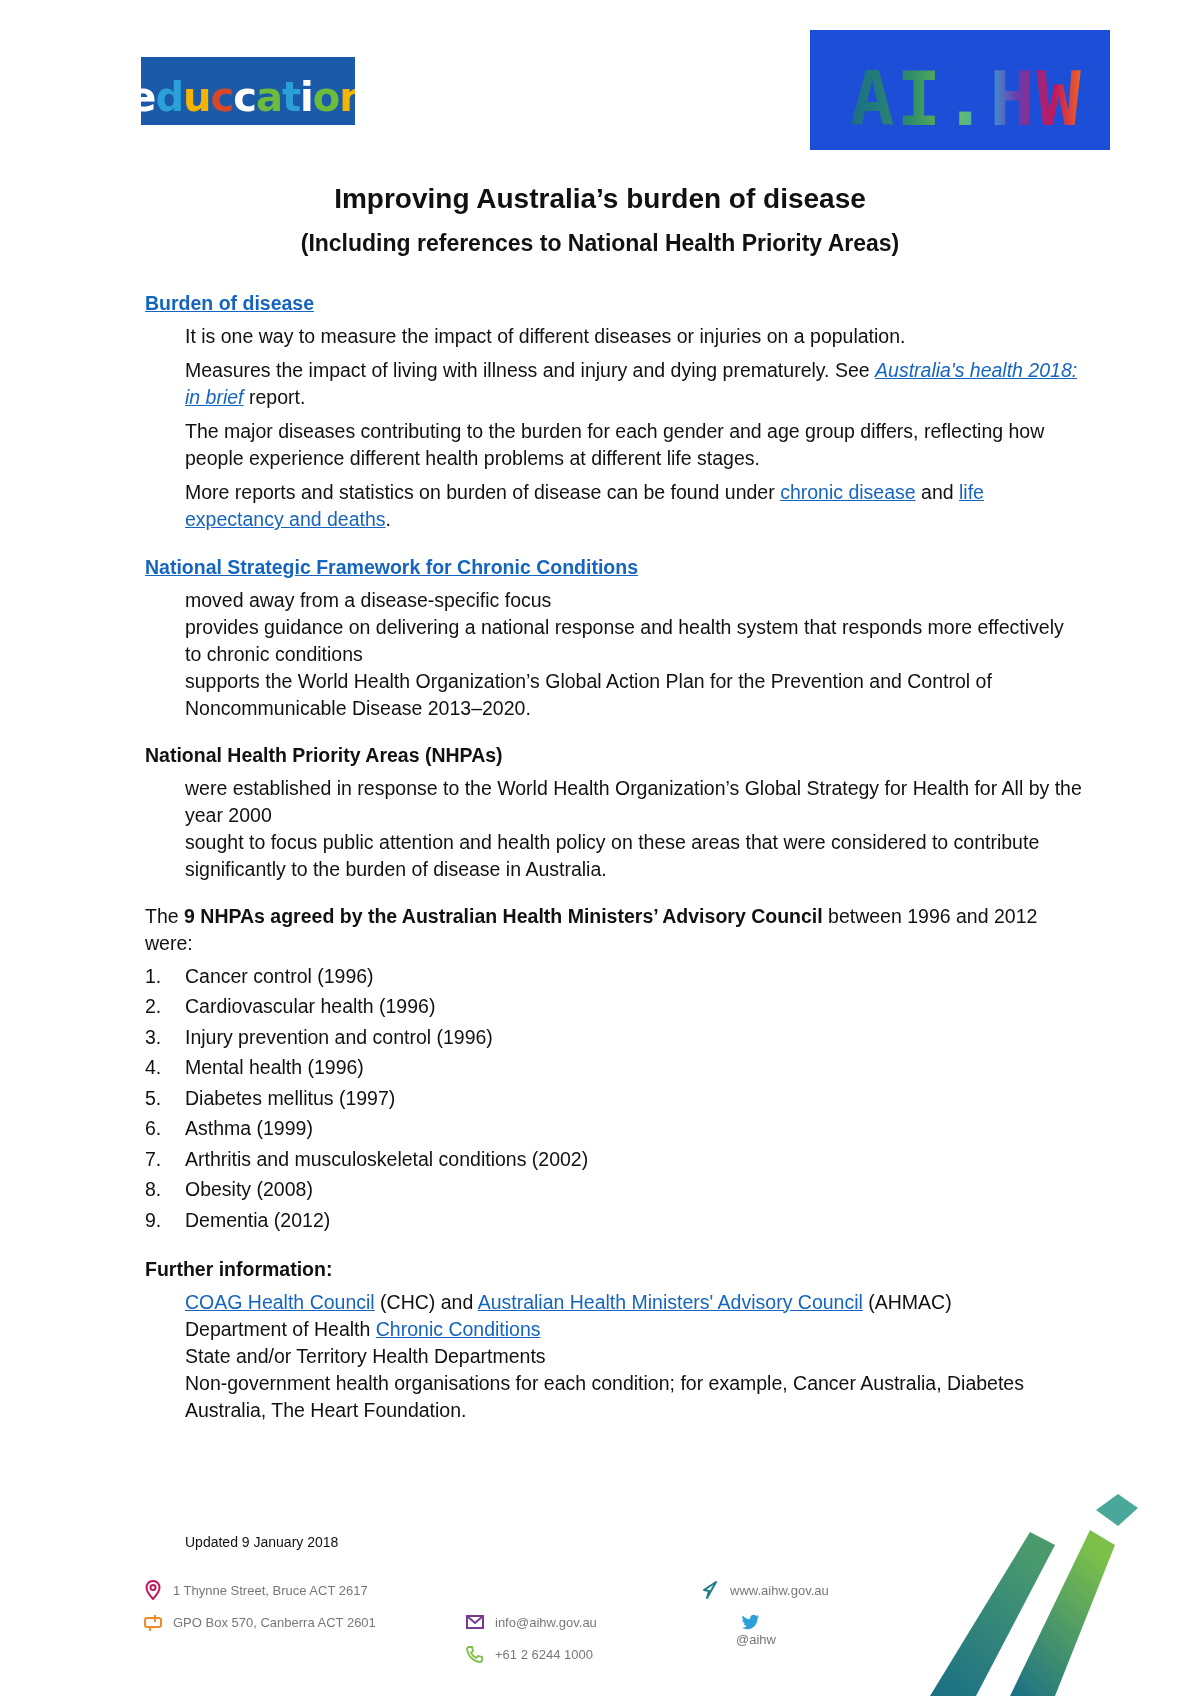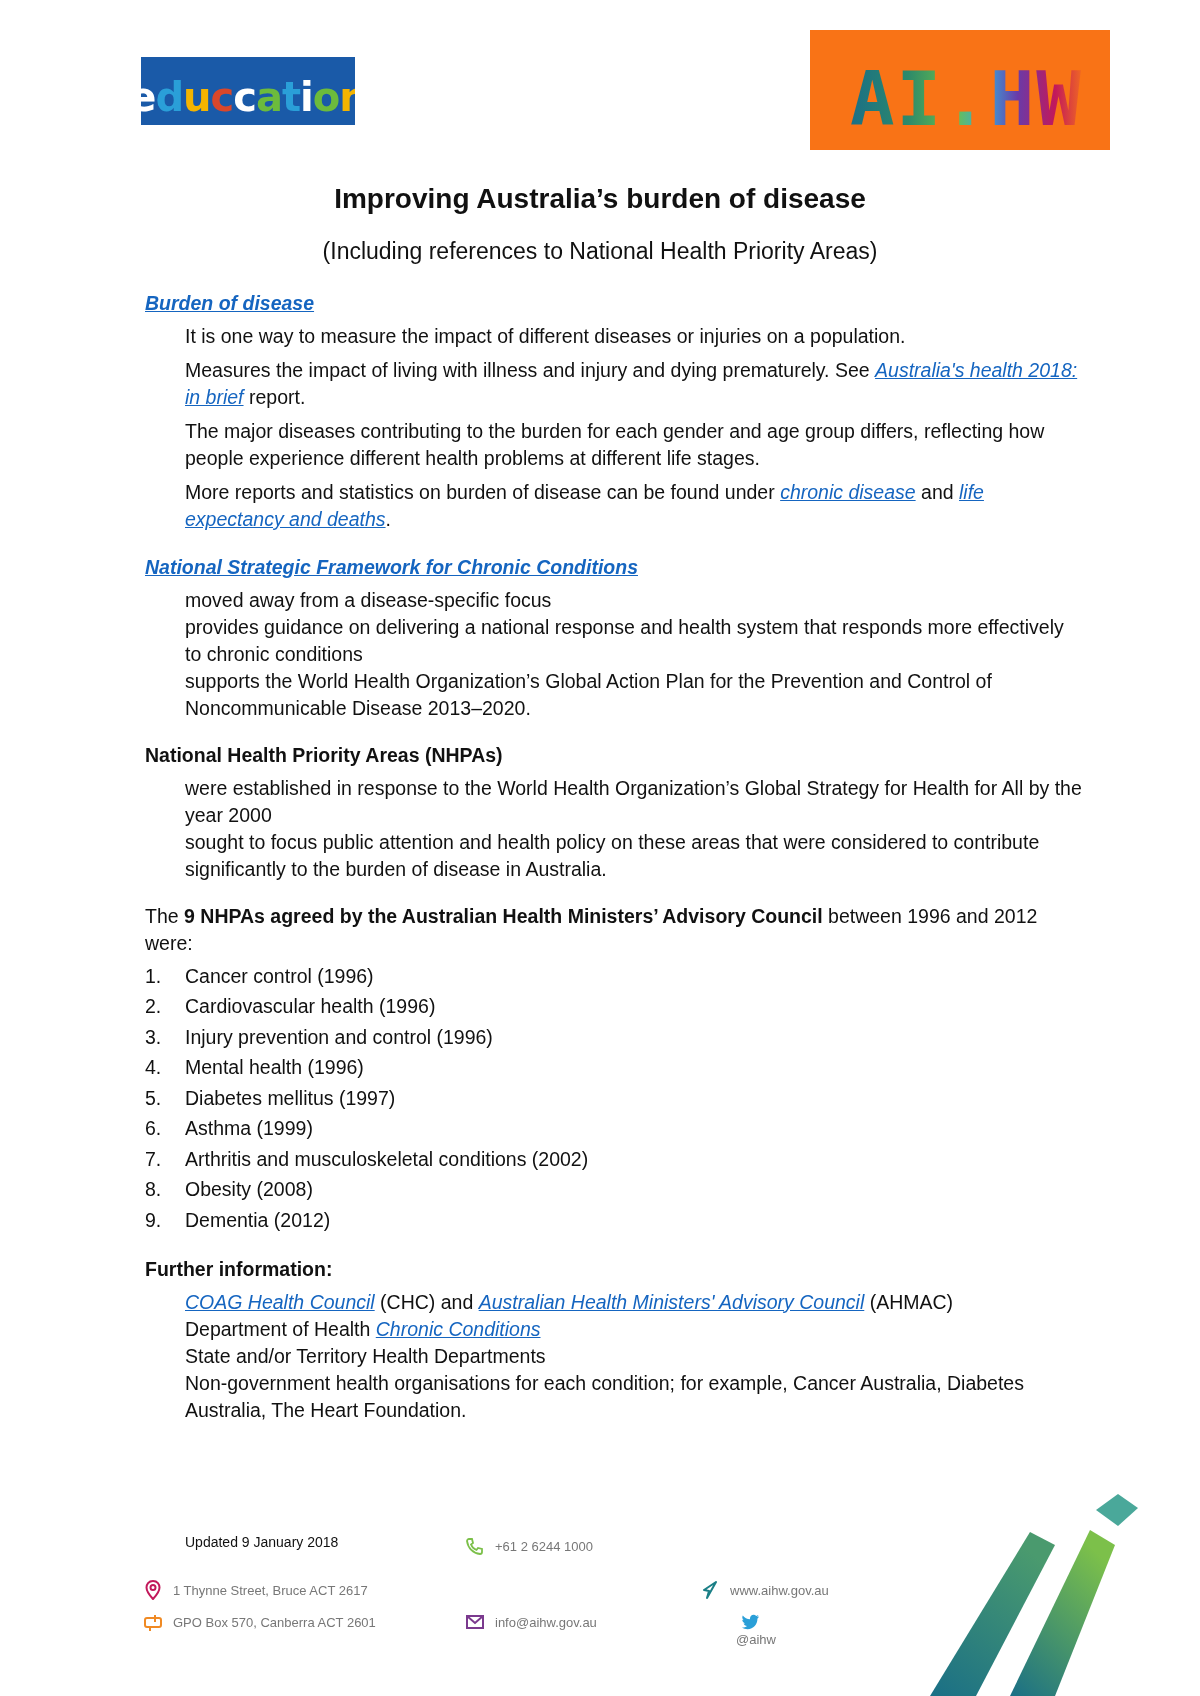--- a/index.html
+++ b/index.html
@@ -1,35 +1,35 @@
 <!DOCTYPE html>
 <html><head>
 <meta charset="utf-8">
 <style>
   html, body { margin: 0; padding: 0; background: #ffffff; }
   body { width: 1200px; height: 1696px; position: relative; overflow: hidden;
          font-family: "Liberation Sans", sans-serif; color: #111; }
-  a, .link { color: #1565c0; text-decoration: underline; cursor: pointer; font-style: italic; }
+  a, .link { color: #1565c0; text-decoration: underline; cursor: pointer; }
 
   
   .edu-logo { position: absolute; left: 141px; top: 57px; width: 214px; height: 68px;
               background: #1a5aa8; display: flex; align-items: flex-end; justify-content: center;
               padding-bottom: 8px; box-sizing: border-box; overflow: hidden; }
   .edu-logo span { font-family: "DejaVu Sans", sans-serif; font-weight: bold; font-size: 40px; line-height: 40px; letter-spacing: -1px; }
-  .aihw-logo { position: absolute; left: 810px; top: 30px; width: 300px; height: 120px; background: #f97316; }
+  .aihw-logo { position: absolute; left: 810px; top: 30px; width: 300px; height: 120px; background: #1d4ed8; }
   .aihw-text { position: absolute; left: 40px; top: 32px; font-family: "DejaVu Sans Mono", monospace;
                font-weight: bold; font-size: 74px; line-height: 74px; letter-spacing: 2px;
                background: linear-gradient(90deg, #1a6f86 0%, #2d8a6a 25%, #6cc04a 45%, #38a9dc 58%, #6a3aa8 72%, #c2185b 88%, #f26a21 100%);
                -webkit-background-clip: text; background-clip: text; color: transparent; }
 
   
   .title { position: absolute; left: 0; width: 1200px; top: 176px; text-align: center;
            font-size: 28px; font-weight: bold; line-height: 46px; }
   .subtitle { position: absolute; left: 0; width: 1200px; top: 228px; text-align: center;
-              font-size: 23px; font-weight: normal; line-height: 30px; margin-top: 8px; }
+              font-size: 23px; font-weight: bold; line-height: 30px; }
 
   .content { position: absolute; left: 145px; top: 290px; width: 940px; font-size: 19.5px; line-height: 27px; }
   .sec-head { font-weight: bold; margin: 0 0 6px 0; }
   .sec-head.link { color: #1565c0; }
   .indent { padding-left: 40px; }
   .para { margin: 0 0 7px 0; }
   .para.tight { margin: 0 0 0 0; }
   .gap-s { height: 14px; }
   .gap-m { height: 20px; }
   .numlist { margin: 4px 0 0 0; padding: 0; list-style: none; }
@@ -158,21 +158,21 @@
 <div class="footer-item" style="left:143px; top:1612px;">
   <span class="ico">
     <svg width="18" height="18" viewBox="0 0 18 18">
         <rect x="1" y="5" width="16" height="9" rx="2" fill="none" stroke="#f08a24" stroke-width="2"></rect>
         <line x1="6" y1="14" x2="6" y2="18" stroke="#f08a24" stroke-width="2"></line>
         <line x1="11" y1="2" x2="11" y2="9" stroke="#f08a24" stroke-width="2"></line>
       </svg>
   </span>
   <span>GPO Box 570, Canberra ACT 2601</span>
 </div>
-<div class="footer-item" style="left:465px; top:1536px;">
+<div class="footer-item" style="left:465px; top:1644px;">
   <span class="ico">
     <svg width="18" height="18" viewBox="0 0 18 18">
         <path d="M3 2 L6 2 L7 6 L5 7.5 C6 10 8 12 10.5 13 L12 11 L16 12 L16 15 C16 16 15 17 14 17 C7 16 2 11 1 4 C1 3 2 2 3 2 Z" fill="none" stroke="#7cc04a" stroke-width="1.8"></path>
       </svg>
   </span>
   <span>+61 2 6244 1000</span>
 </div>
 <div class="footer-item" style="left:465px; top:1612px;">
   <span class="ico">
     <svg width="18" height="14" viewBox="0 0 18 14">

